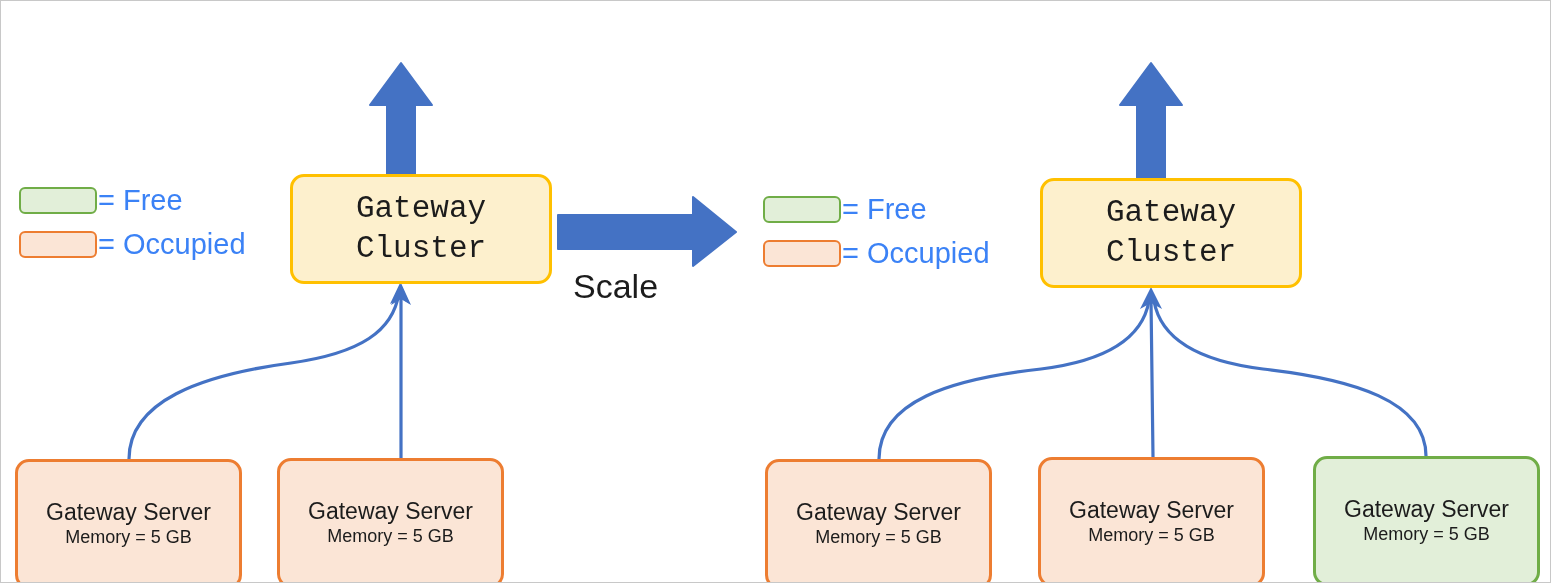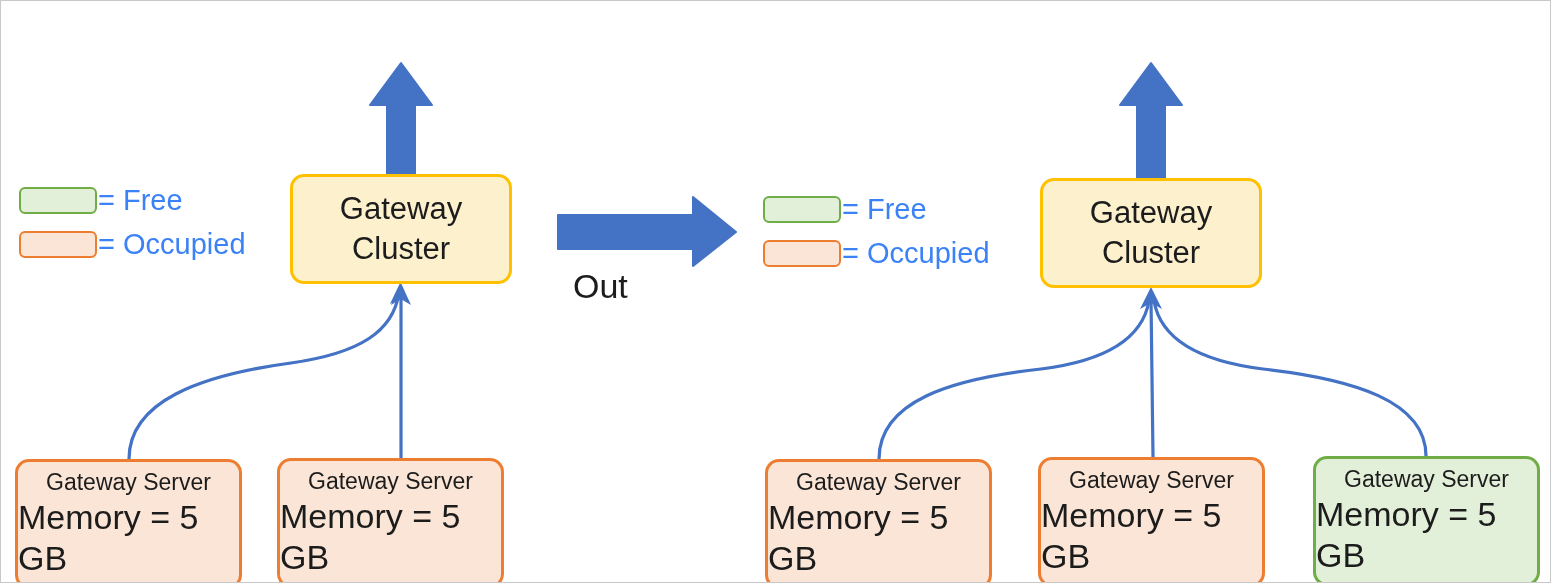--- a/index.html
+++ b/index.html
@@ -84,33 +84,34 @@
     margin-left: 1px;
     font-size: 29px;
     color: #3b82f6;
     white-space: nowrap;
     line-height: 1;
   }
 
   
   .cluster-box {
     position: absolute;
-    width: 222px;
+    width: 262px;
     height: 110px;
     background: #fdf0cd;
     border: 3px solid #ffc000;
     border-radius: 14px;
     box-sizing: border-box;
     display: flex;
     flex-direction: column;
     align-items: center;
     justify-content: center;
     color: #1c1c1c;
     font-size: 31px;
     line-height: 1.28;
+    font-family: Liberation Mono, monospace;
   }
   #cluster-left  { left: 289px;  top: 173px; }
   #cluster-right { left: 1039px; top: 177px; }
   .cluster-box span { display: block; }
 
   
   .server-box {
     position: absolute;
     width: 227px;
     height: 130px;
@@ -129,21 +130,21 @@
     border-color: #ed7d31;
   }
   .server-box.free {
     background: #e2efd9;
     border-color: #70ad47;
   }
   .server-title {
     font-size: 23px;
   }
   .server-memory {
-    font-size: 34px;
+    font-size: 18px;
   }
   #server-l1 { left: 14px;   top: 458px; }
   #server-l2 { left: 276px;  top: 457px; }
   #server-r1 { left: 764px;  top: 458px; }
   #server-r2 { left: 1037px; top: 456px; }
   #server-r3 { left: 1312px; top: 455px; }
 </style>
 </head>
 <body>
 
@@ -211,21 +212,21 @@
     <div class="server-title">Gateway Server</div>
     <div class="server-memory">Memory = 5 GB</div>
   </div>
 
   <div class="server-box occupied" id="server-l2">
     <div class="server-title">Gateway Server</div>
     <div class="server-memory">Memory = 5 GB</div>
   </div>
 
   <div class="scale-label">
-    <span>Out</span>
+    <span>Scale</span>
   </div>
 
 
   <div class="legend" id="legend-right">
     <div class="legend-row">
       <div class="legend-swatch free"></div>
       <div class="legend-text">= Free</div>
     </div>
     <div class="legend-row">
       <div class="legend-swatch occupied"></div>

